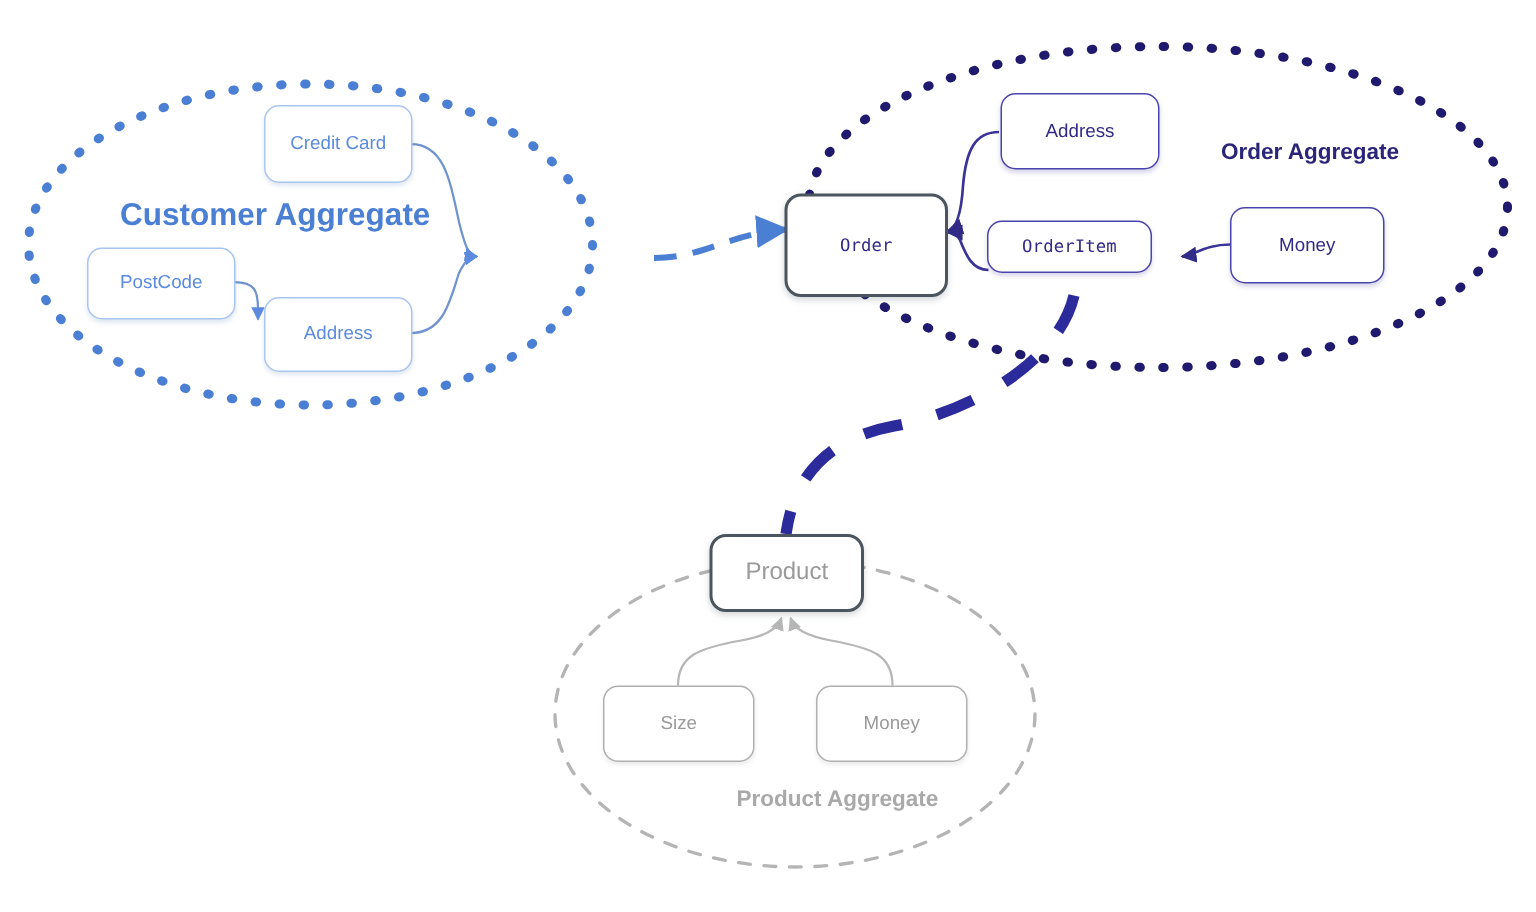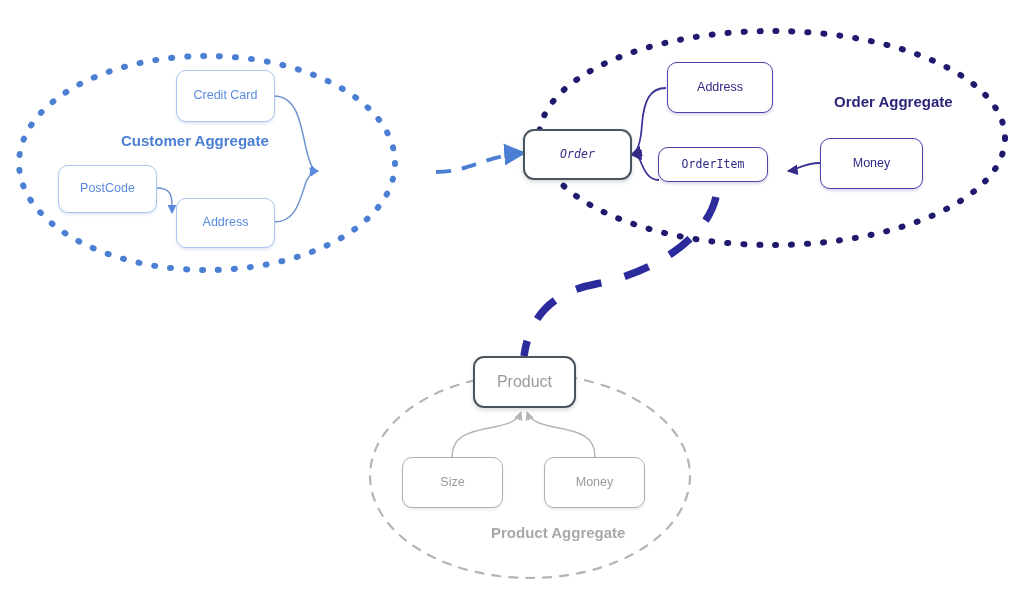--- a/index.html
+++ b/index.html
@@ -58,22 +58,22 @@
 
   .mono{font-family:"DejaVu Sans Mono","Liberation Mono",monospace;font-size:11.5px;letter-spacing:.1px;}
 
   
   .caption{
     position:absolute;
     font-weight:bold;
     white-space:nowrap;
     user-select:none;
   }
-  .cap-customer{color:#4a7fd4;font-size:15px;margin-left:41px;}
-  .cap-order{color:#2b2579;font-size:15px;margin-left:20px;}
+  .cap-customer{color:#4a7fd4;font-size:21px;}
+  .cap-order{color:#2b2579;font-size:15px;}
   .cap-product{color:#a9a9a9;font-size:15px;}
 </style>
 </head>
 <body>
 
 <div id="stage">
 
   <svg id="svg" viewBox="0 0 1024 608" xmlns="http://www.w3.org/2000/svg">
     <defs>
       <marker id="ah-blue" viewBox="0 0 10 10" refX="9" refY="5" markerWidth="6" markerHeight="6" orient="auto-start-reverse">
@@ -147,21 +147,21 @@
 
   <div class="node n-cust" style="left:176px;top:198px;width:99px;height:50px;">
     <span class="lbl">Address</span>
   </div>
 
 
   <div class="node n-order" style="left:667px;top:62px;width:106px;height:51px;">
     <span class="lbl">Address</span>
   </div>
 
-  <div class="node n-root root-order" style="left:523px;top:129px;width:109px;height:51px;font-style:italic;">
+  <div class="node n-root root-order" style="left:523px;top:129px;width:109px;height:69px;">
     <span class="lbl mono">Order</span>
   </div>
 
   <div class="node n-order" style="left:658px;top:147px;width:110px;height:35px;">
     <span class="lbl mono">OrderItem</span>
   </div>
 
   <div class="node n-order" style="left:820px;top:138px;width:103px;height:51px;">
     <span class="lbl">Money</span>
   </div>

